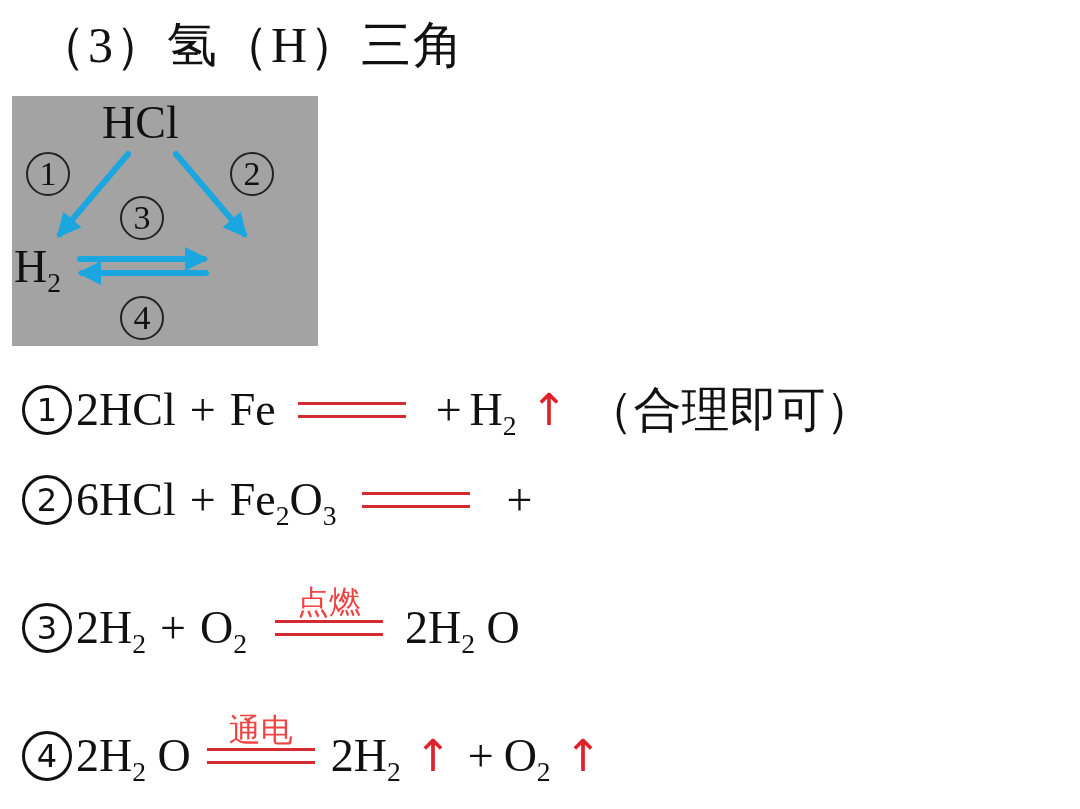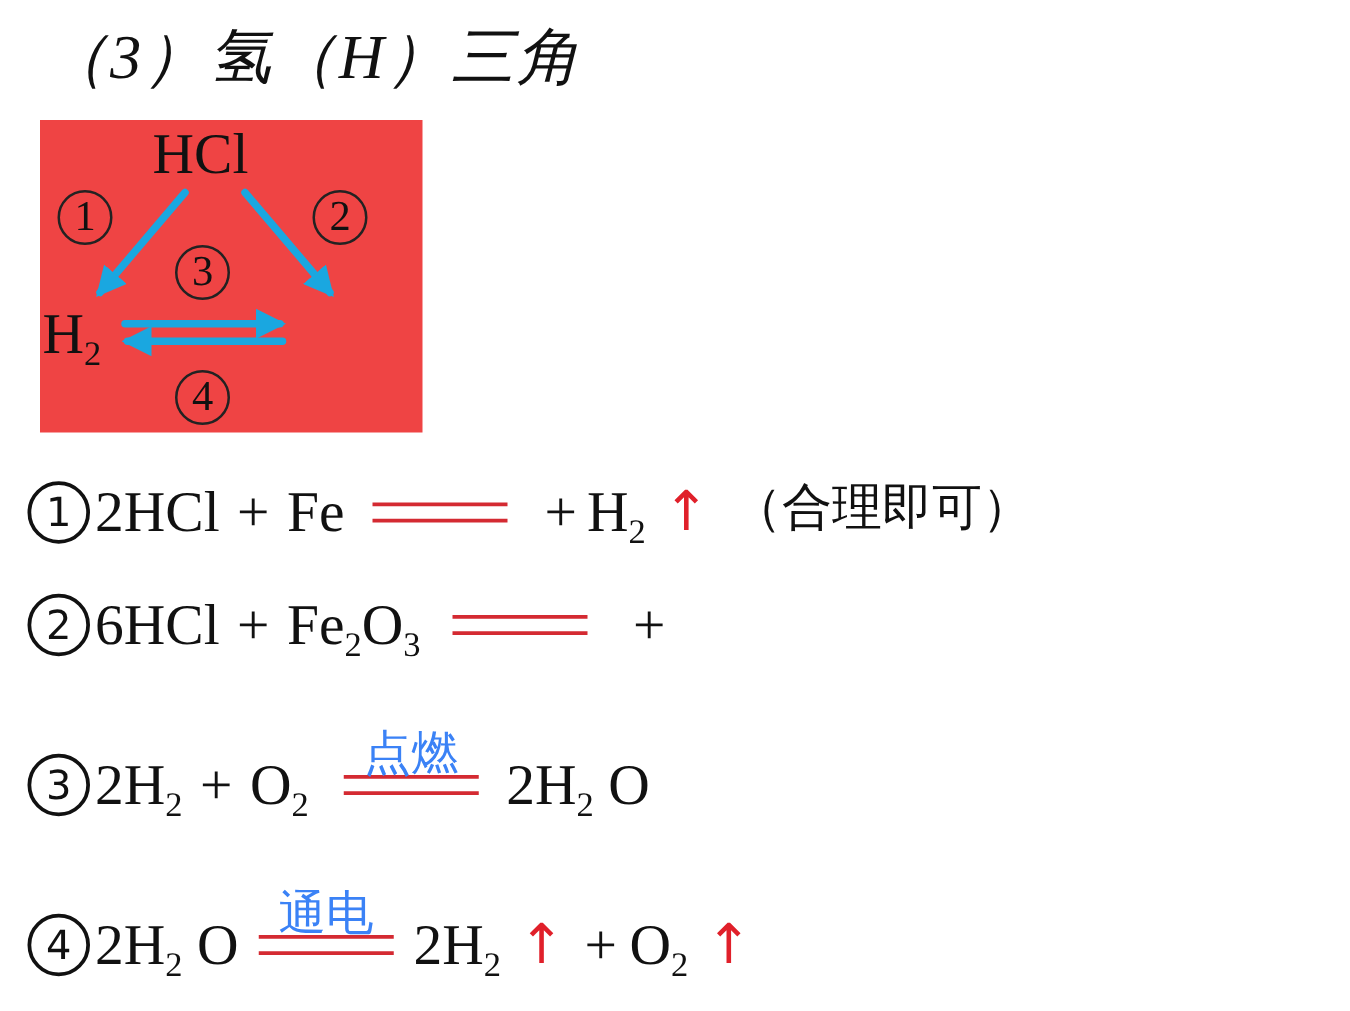--- a/index.html
+++ b/index.html
@@ -3,25 +3,25 @@
 <meta charset="utf-8">
 <style>
   html, body { margin: 0; padding: 0; }
   body {
     width: 1080px; height: 809px; background: #ffffff; position: relative; overflow: hidden;
     font-family: "Liberation Serif", "DejaVu Serif", serif; color: #111;
   }
   .abs { position: absolute; }
   .title {
     left: 36px; top: 10px; font-size: 50px; line-height: 70px; white-space: nowrap;
-    font-family: "DejaVu Sans", sans-serif; letter-spacing: 2px; font-style: italic;
+    font-family: "DejaVu Sans", sans-serif; letter-spacing: 2px;
   }
   .title .paren { font-family: "Liberation Serif", serif; font-weight: normal; }
   .diagram {
-    left: 32px; top: 96px; width: 306px; height: 250px; background: #ef4444;
+    left: 12px; top: 96px; width: 306px; height: 250px; background: #a3a3a3;
   }
   .node { position: absolute; font-size: 46px; line-height: 50px; white-space: nowrap; }
   .node sub, .eq sub { font-size: 0.6em; vertical-align: -0.35em; line-height: 0; }
   .circ {
     position: absolute; width: 40px; height: 40px; border: 2px solid #222; border-radius: 50%;
     font-size: 34px; line-height: 40px; text-align: center; box-sizing: content-box;
   }
   .eq {
     position: absolute; left: 22px; font-size: 46px; line-height: 60px; white-space: nowrap;
     display: flex; align-items: center;
@@ -32,25 +32,25 @@
     margin-right: 4px;
   }
   .eqsign {
     display: inline-block; position: relative; margin: 0 22px;
   }
   .eqsign .lines {
     display: block; height: 10px; border-top: 3px solid #d42a32; border-bottom: 3px solid #d42a32;
   }
   .cond {
     position: absolute; left: 50%; transform: translateX(-50%); bottom: 14px;
-    color: #3b82f6; font-family: "DejaVu Sans", sans-serif; font-size: 38px; line-height: 40px;
+    color: #ef4444; font-family: "DejaVu Sans", sans-serif; font-size: 32px; line-height: 40px;
     white-space: nowrap;
   }
   .up { color: #e0202a; font-family: "DejaVu Sans", sans-serif; font-size: 44px; margin: 0 6px; }
-  .note { font-family: Liberation Mono, monospace; font-size: 40px; margin-left: 12px; }
+  .note { font-family: Liberation Serif, serif; font-size: 48px; margin-left: 12px; }
   .plus { margin: 0 14px; }
 </style>
 </head>
 <body>
 
 <div class="abs title">
   <span class="paren">（3）</span><span>氢</span><span class="paren">（H）</span><span>三角</span>
 </div>
 
 <div class="abs diagram">

